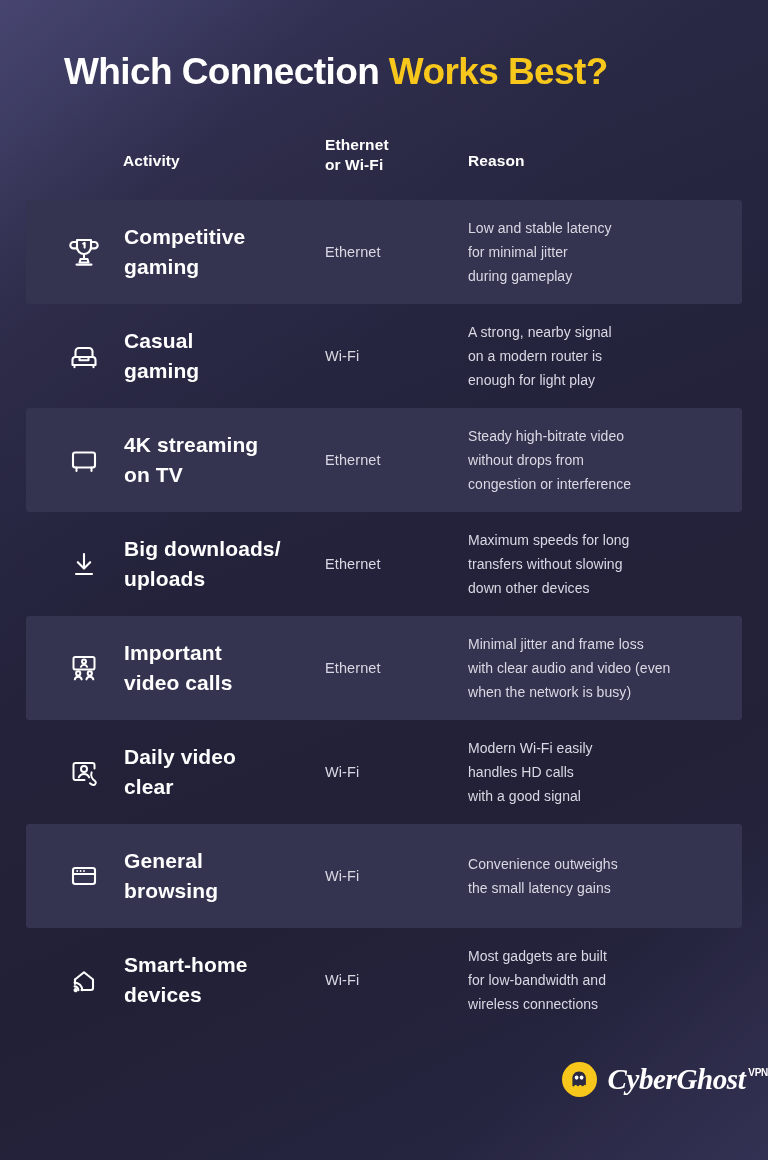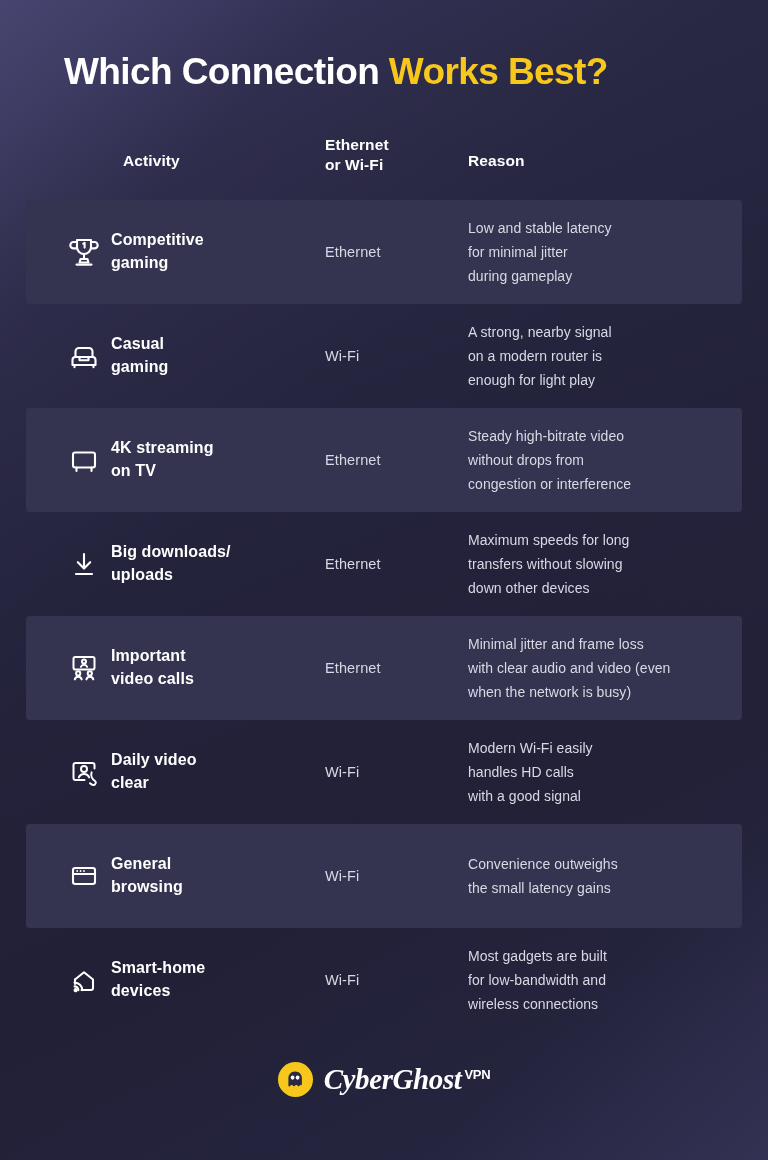--- a/index.html
+++ b/index.html
@@ -53,58 +53,58 @@
   .row .inner { position:absolute; inset:0; }
 
   .cell-icon {
     position:absolute; left:62px; top:50%; transform:translateY(-50%);
     width:44px; height:44px;
     display:flex; align-items:center; justify-content:center;
   }
   .cell-icon svg { display:block; }
 
   .cell-activity {
-    position:absolute; left:111px; top:50%; transform:translateY(-50%);
+    position:absolute; left:124px; top:50%; transform:translateY(-50%);
     width:195px;
-    font-size:16px; font-weight:bold; color:#ffffff;
+    font-size:21px; font-weight:bold; color:#ffffff;
     line-height:1.42; letter-spacing:0.1px;
   }
   .cell-type {
     position:absolute; left:325px; top:50%; transform:translateY(-50%);
     width:135px;
     font-size:14.5px; font-weight:normal; color:#d9d9e4;
     letter-spacing:0.1px;
   }
   .cell-reason {
     position:absolute; left:468px; top:50%; transform:translateY(-50%);
     width:262px;
     font-size:14px; font-weight:normal; color:#d9d9e4;
     line-height:1.72; letter-spacing:0.05px;
   }
 
   
   .footer {
     position:absolute; left:0; top:1062px; width:768px;
-    display:flex; align-items:center; justify-content:center; gap:11px;
+    display:flex; align-items:center; justify-content:flex-end; gap:11px;
   }
   .logo-mark {
     width:35px; height:35px; border-radius:50%;
     background:#F8C71C;
     display:flex; align-items:center; justify-content:center;
     flex:none;
   }
   .logo-word {
     font-family:"Liberation Serif", serif;
     font-size:29px; font-weight:bold; font-style:italic;
     color:#ffffff; letter-spacing:-0.4px; line-height:1;
     display:flex; align-items:flex-start;
   }
   .logo-vpn {
     font-family:"Liberation Sans", sans-serif;
-    font-size:13px; font-weight:bold; font-style:normal;
+    font-size:10px; font-weight:bold; font-style:normal;
     letter-spacing:-0.3px; margin-left:3px; margin-top:3px;
   }
 </style>
 </head>
 <body>
 
 <div id="bg2"></div>
 <div id="bg3"></div>
 
 <div id="page">

